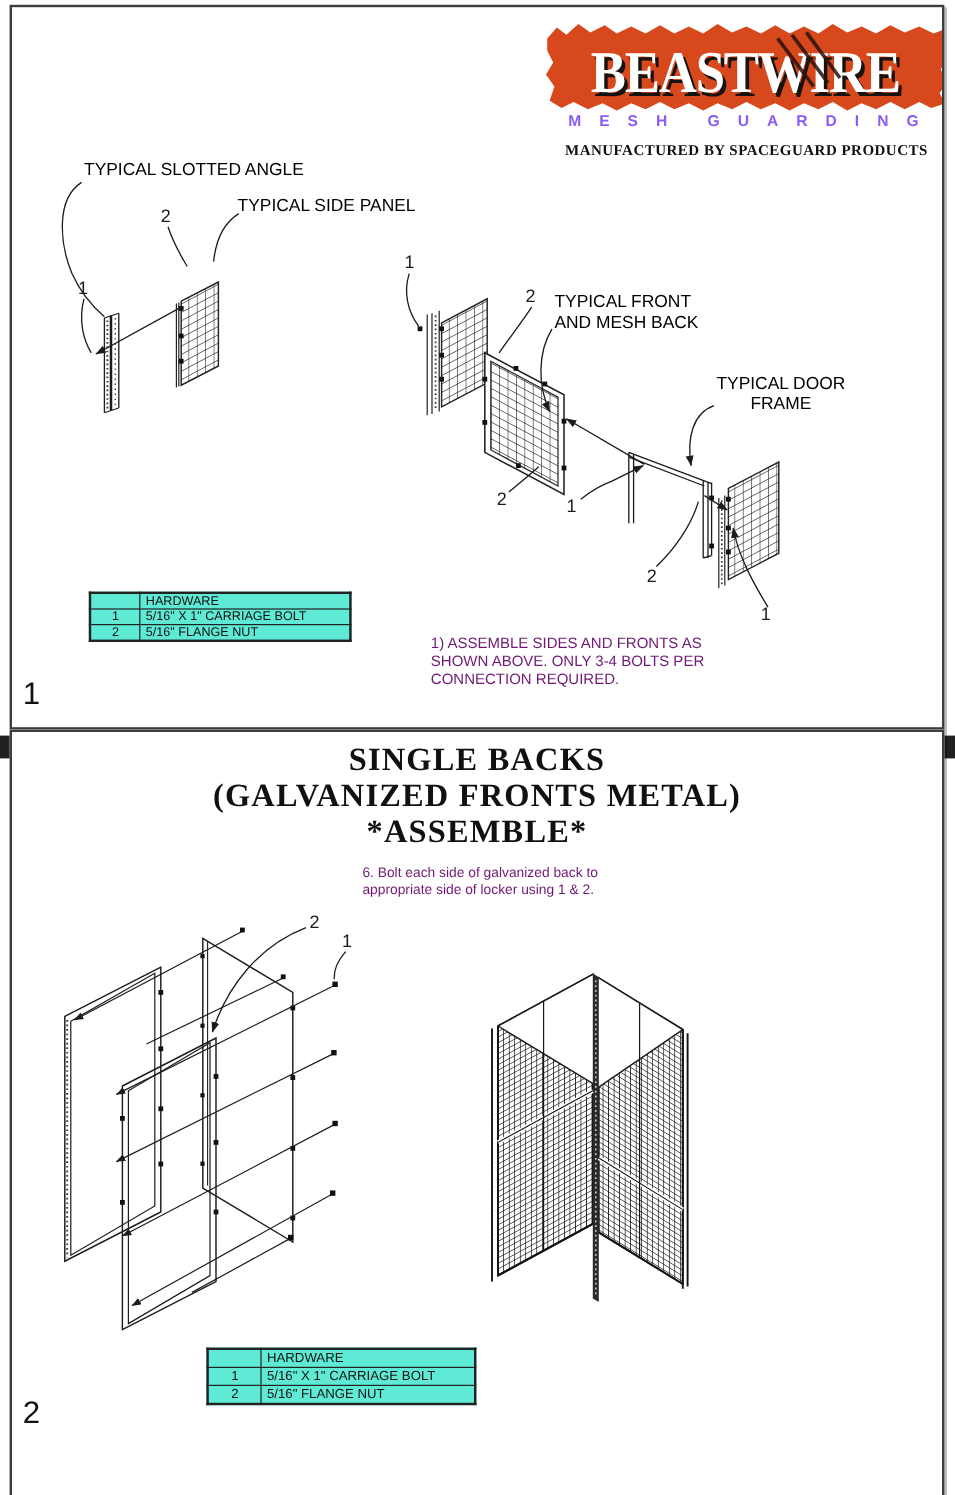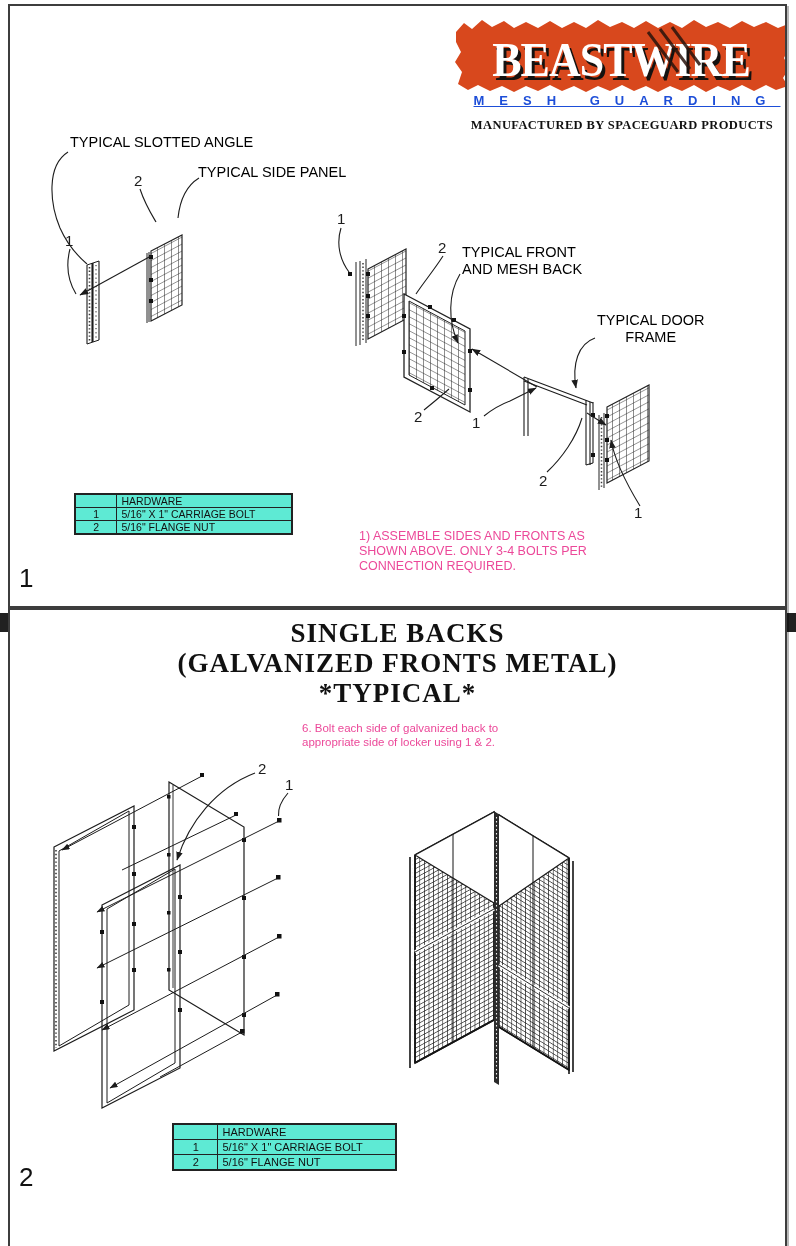--- a/index.html
+++ b/index.html
@@ -17,21 +17,21 @@
 
   .doc-title { font-family:"Liberation Serif", serif; font-weight:bold; color:#111;
                text-align:center; letter-spacing:1px; }
   #title1 { left:14px; top:16px; width:316px; font-size:20px; line-height:24px; }
   #title2 { left:0px; top:8px; width:775px; font-size:27px; line-height:30px; letter-spacing:1px; }
 
   .label { font-size:14.5px; line-height:17px; color:#000000; white-space:nowrap; }
   .callout { font-size:15px; color:#1c1c1c; }
   .pagenum { font-size:26px; color:#111; }
 
-  .note { color:#ec4899; }
+  .note { color:#701a75; }
   #note1 { left:349px; top:523px; width:274px; font-size:12.5px; line-height:15px; }
   #note2 { left:292px; top:112px; width:260px; font-size:11.5px; line-height:13.5px; }
 
   table.hw { border-collapse:collapse; border:2px solid #222; background:#5eead4; }
   table.hw td { border:1px solid #222; padding:0 4px 0 5px; color:#111;
                 font-family:"Liberation Sans", sans-serif; }
   #table1 td { font-size:10.5px; height:13px; line-height:12px; }
   #table2 td { font-size:11px;  height:15px; line-height:14px; }
   td.num { text-align:center; }
   #table1 td.num { width:41px; }  #table1 td.desc { width:176px; }
@@ -156,21 +156,21 @@
           <path d="M208,13 L238,53"></path>
           <path d="M220,11 L248,49"></path>
         </g>
       </g>
     </svg>
 
     <div class="abs doc-title" id="title1">
     </div>
 
     <div class="abs" id="logo-box">
-      <div id="mesh-guarding" style="color:#1d4ed8;text-decoration:underline;">MESH GUARDING</div>
+      <div id="mesh-guarding" style="color:#8b5cf6;">MESH GUARDING</div>
       <div id="manufactured">MANUFACTURED BY SPACEGUARD PRODUCTS</div>
     </div>
 
     <div class="abs label" style="left:60px; top:128px;">TYPICAL SLOTTED ANGLE</div>
     <div class="abs label" style="left:188px; top:158px;">TYPICAL SIDE PANEL</div>
     <div class="abs label" style="left:452px; top:238px;">
       <div>TYPICAL FRONT</div>
       <div>AND MESH BACK</div>
     </div>
     <div class="abs label" style="left:587px; top:306px;text-align:center;">
@@ -281,21 +281,21 @@
         <path d="M489,355 L559,398" stroke="#ffffff" stroke-width="3.5" fill="none"></path>
         <path d="M489,355 L559,398" stroke="#141414" stroke-width=".9" fill="none"></path>
         <path d="M443,224 V432 M523,226 V438" stroke="#141414" stroke-width="1" fill="none"></path>
         <path d="M405,453 L484,410 M489,417 L559,460" stroke="#141414" stroke-width="1.6" fill="none"></path>
       </g>
     </svg>
 
     <div class="abs doc-title" id="title2">
       <div>SINGLE BACKS</div>
       <div>(GALVANIZED FRONTS METAL)</div>
-      <div>*TYPICAL*</div>
+      <div>*ASSEMBLE*</div>
     </div>
 
     <div class="abs note" id="note2">
       <div>6.  Bolt each side of galvanized back to</div>
       <div>appropriate side of locker using 1 &amp; 2.</div>
     </div>
 
     <div class="abs callout" style="left:248px; top:150px;">2</div>
     <div class="abs callout" style="left:275px; top:166px;">1</div>
 

